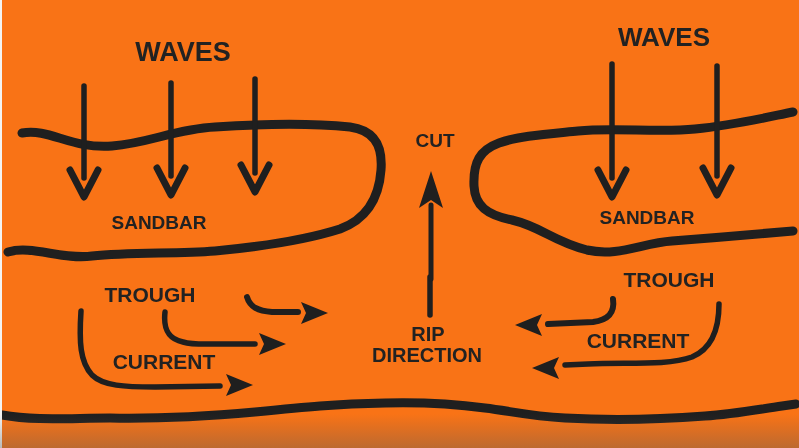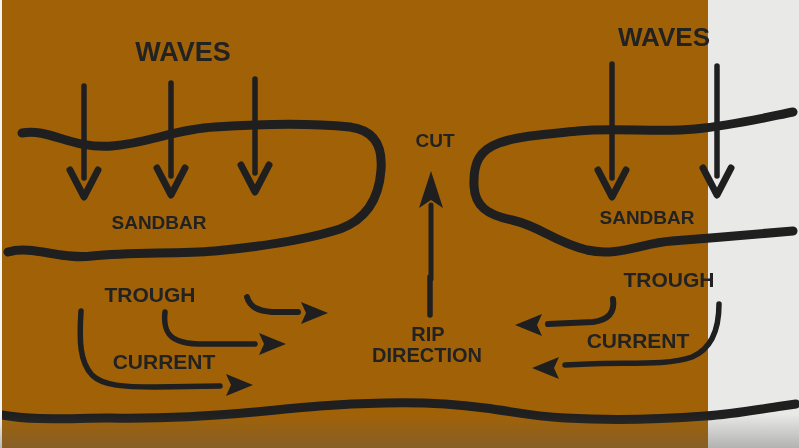--- a/index.html
+++ b/index.html
@@ -1,21 +1,21 @@
 <!DOCTYPE html>
 <html><head>
 <meta charset="utf-8">
 <style>
   html,body{margin:0;padding:0;}
   body{
     width:799px;height:448px;overflow:hidden;
     font-family:"Liberation Sans",sans-serif;
     background:#e9e9e8;
   }
-  .stage{position:relative;width:708px;height:448px;background:#a16207;}
+  .stage{position:relative;width:799px;height:448px;background:#f97316;}
   .stage svg{position:absolute;left:0;top:0;display:block;}
   .edge-light{position:absolute;left:0;top:0;width:2px;height:448px;background:#f4f4f3;}
   .bottom-fade{
     position:absolute;left:0;bottom:0;width:799px;height:34px;
     background:linear-gradient(to bottom, rgba(90,90,90,0) 0%, rgba(90,90,90,0.38) 100%);
     pointer-events:none;
   }
   text{
     font-family:"Liberation Sans",sans-serif;
     font-weight:bold;

